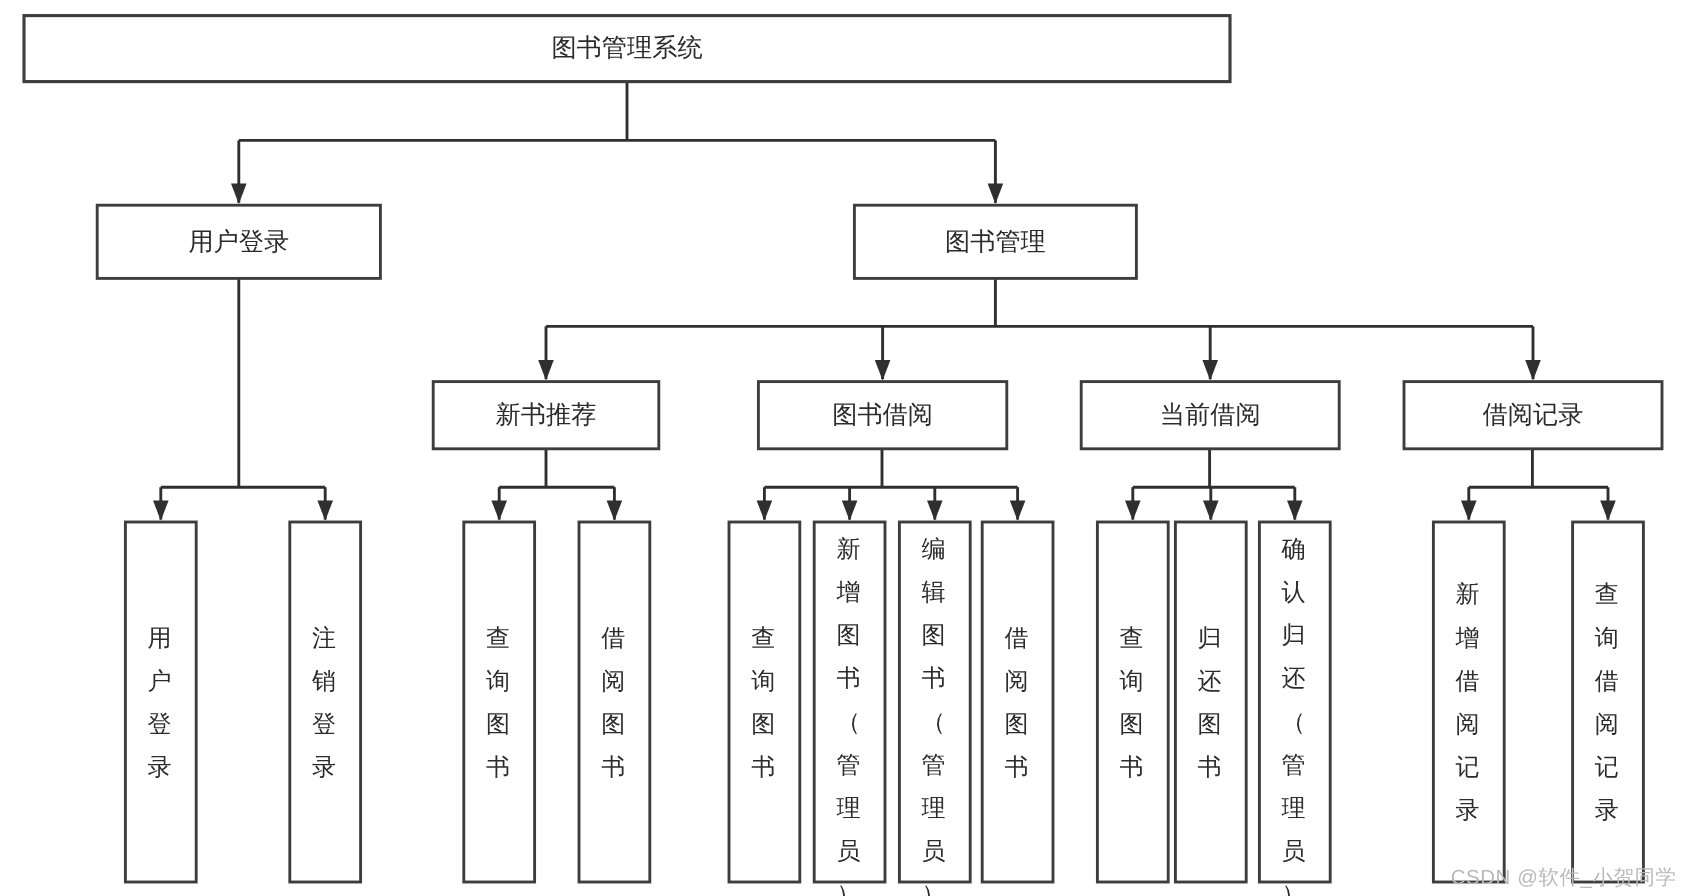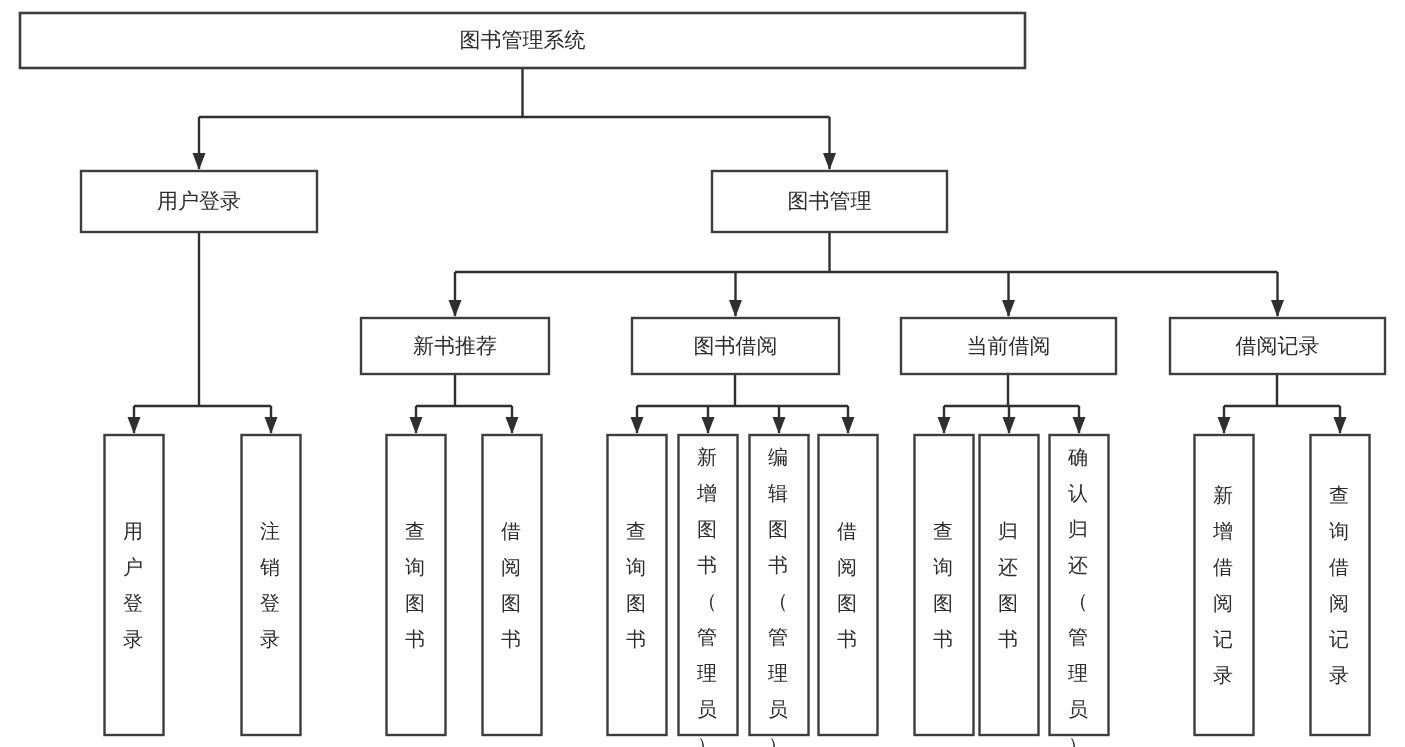--- a/index.html
+++ b/index.html
@@ -210,13 +210,14 @@
           <text x="1224" y="0" class="node-label vertical-label"><tspan x="1224" y="497">新</tspan><tspan x="1224" y="533">增</tspan><tspan x="1224" y="569">借</tspan><tspan x="1224" y="605">阅</tspan><tspan x="1224" y="641">记</tspan><tspan x="1224" y="677">录</tspan></text>
         </g>
         <g>
           <rect x="1310.5" y="435" width="59" height="300" class="node-box"></rect>
           <text x="1340" y="0" class="node-label vertical-label"><tspan x="1340" y="497">查</tspan><tspan x="1340" y="533">询</tspan><tspan x="1340" y="569">借</tspan><tspan x="1340" y="605">阅</tspan><tspan x="1340" y="641">记</tspan><tspan x="1340" y="677">录</tspan></text>
         </g>
       </g>
 
   </svg>
 
+  <div class="watermark">CSDN @软件_小贺同学</div>
 </div>
 
 </body></html>

